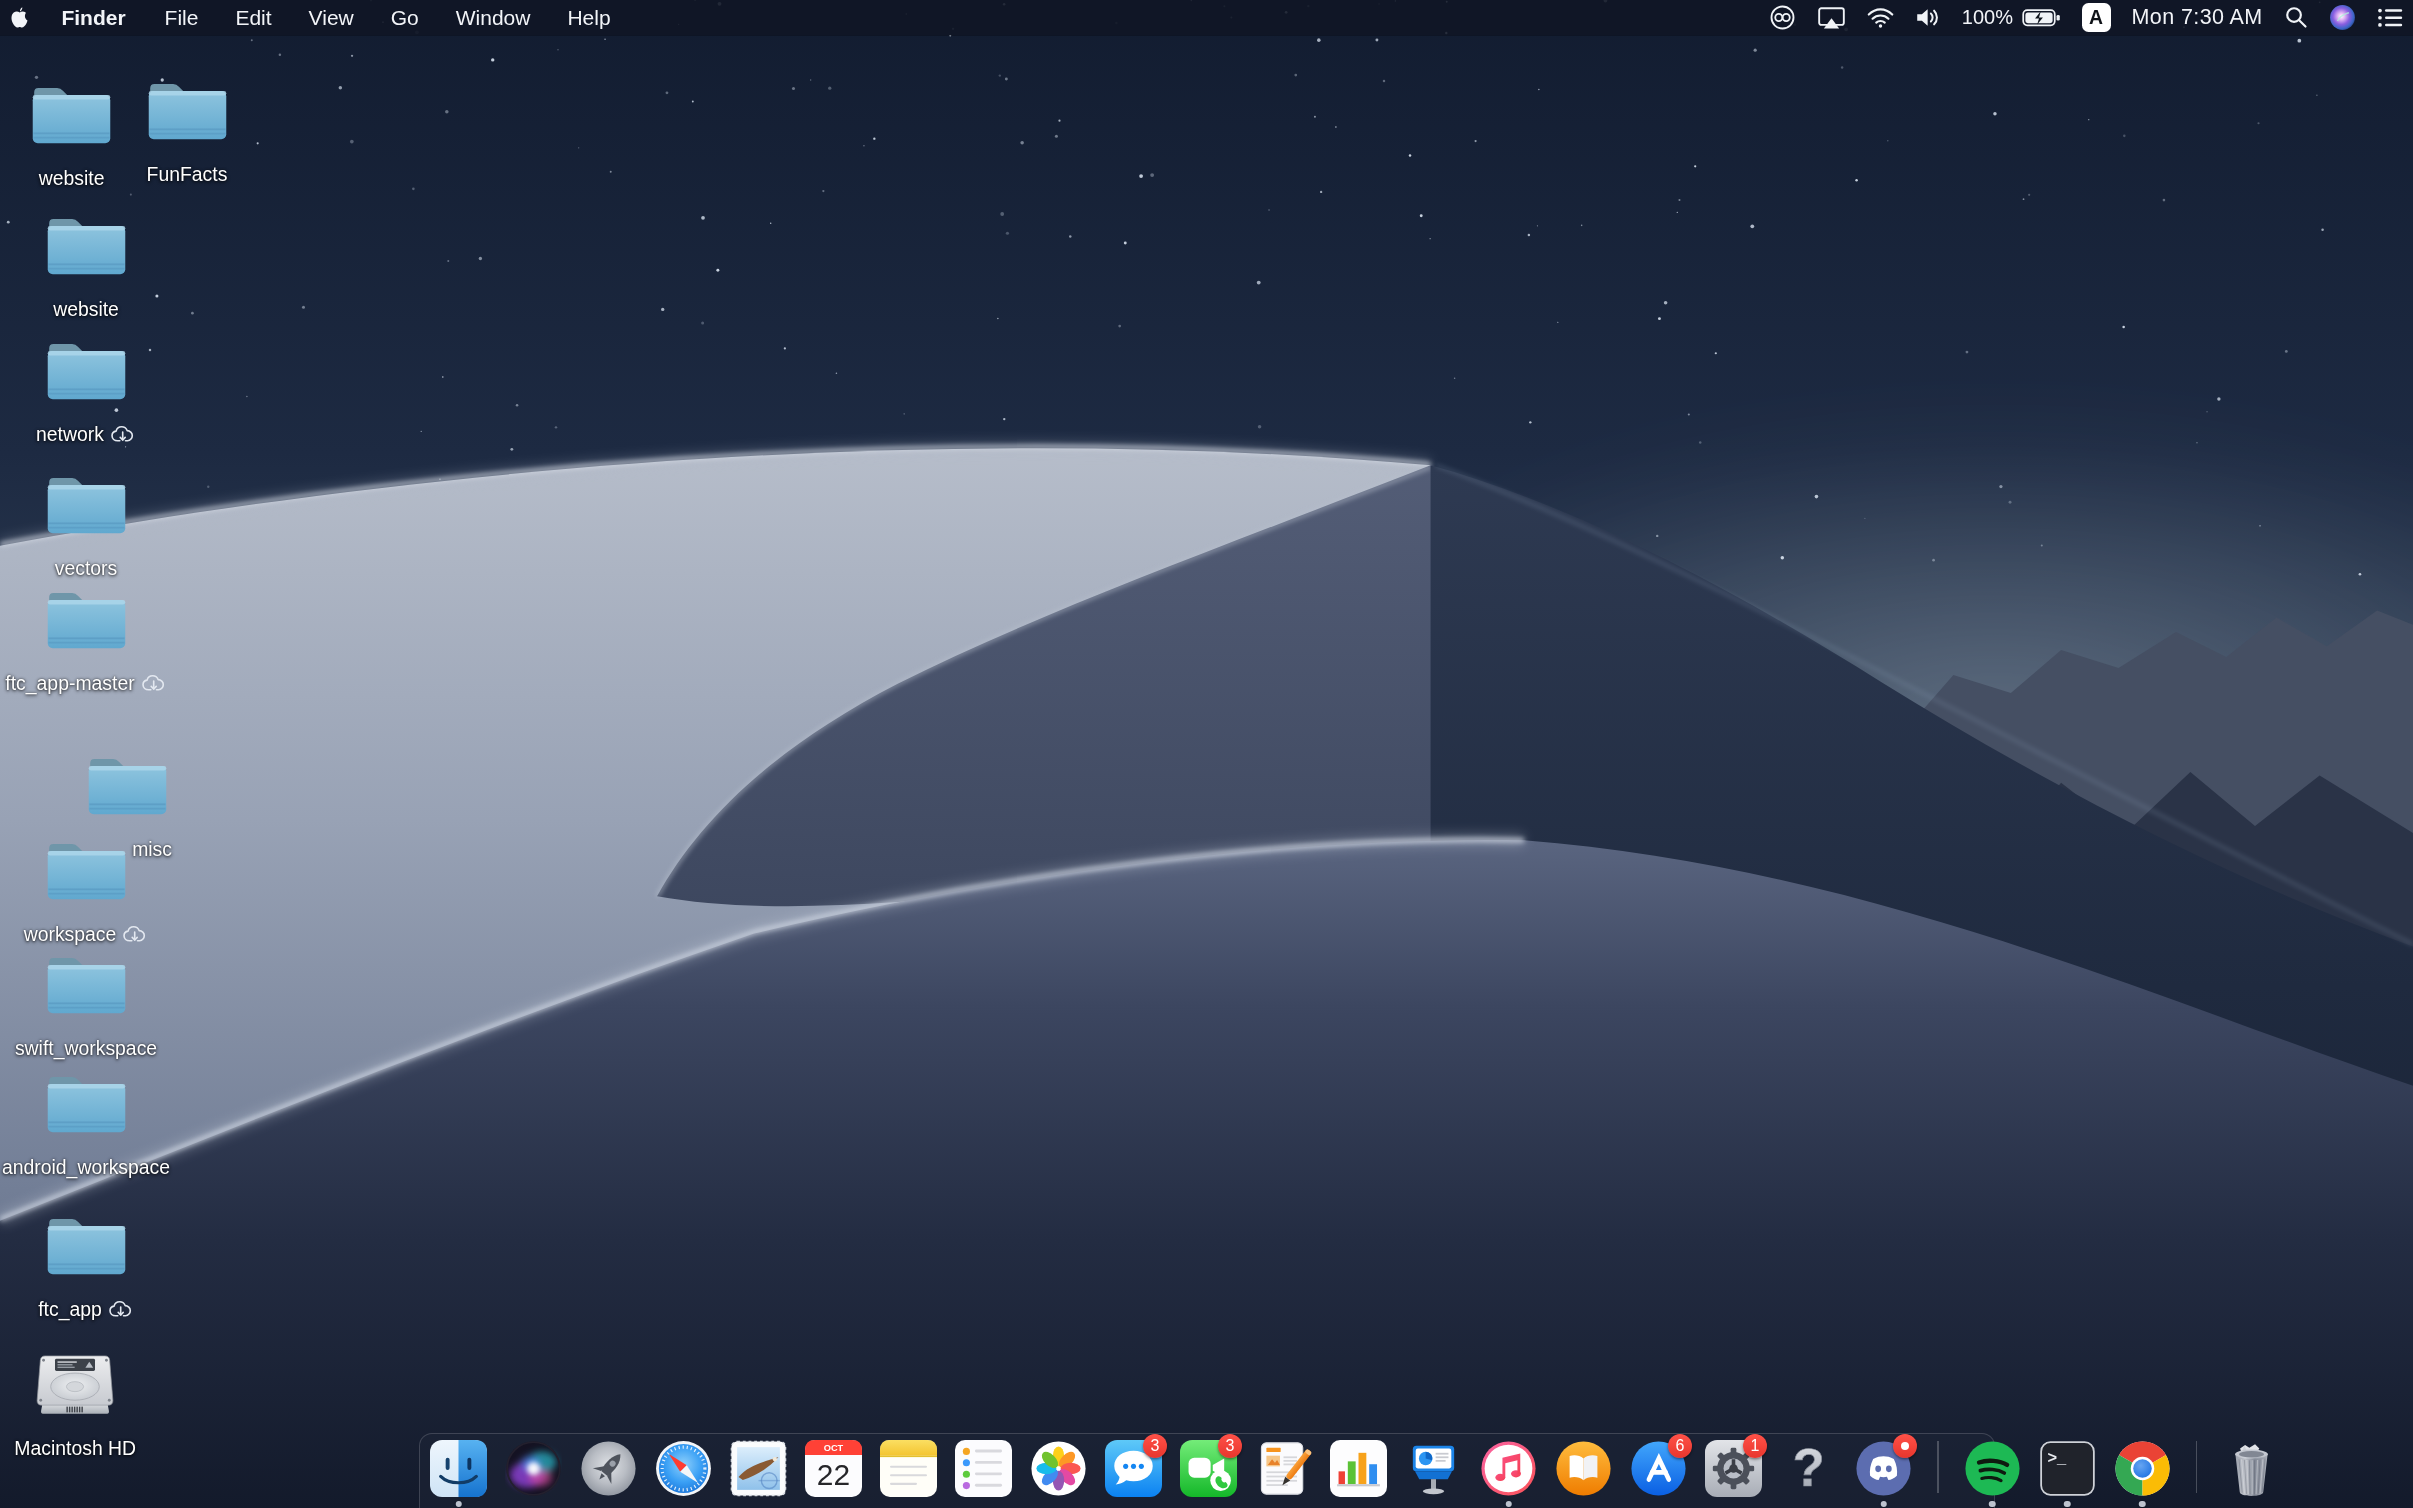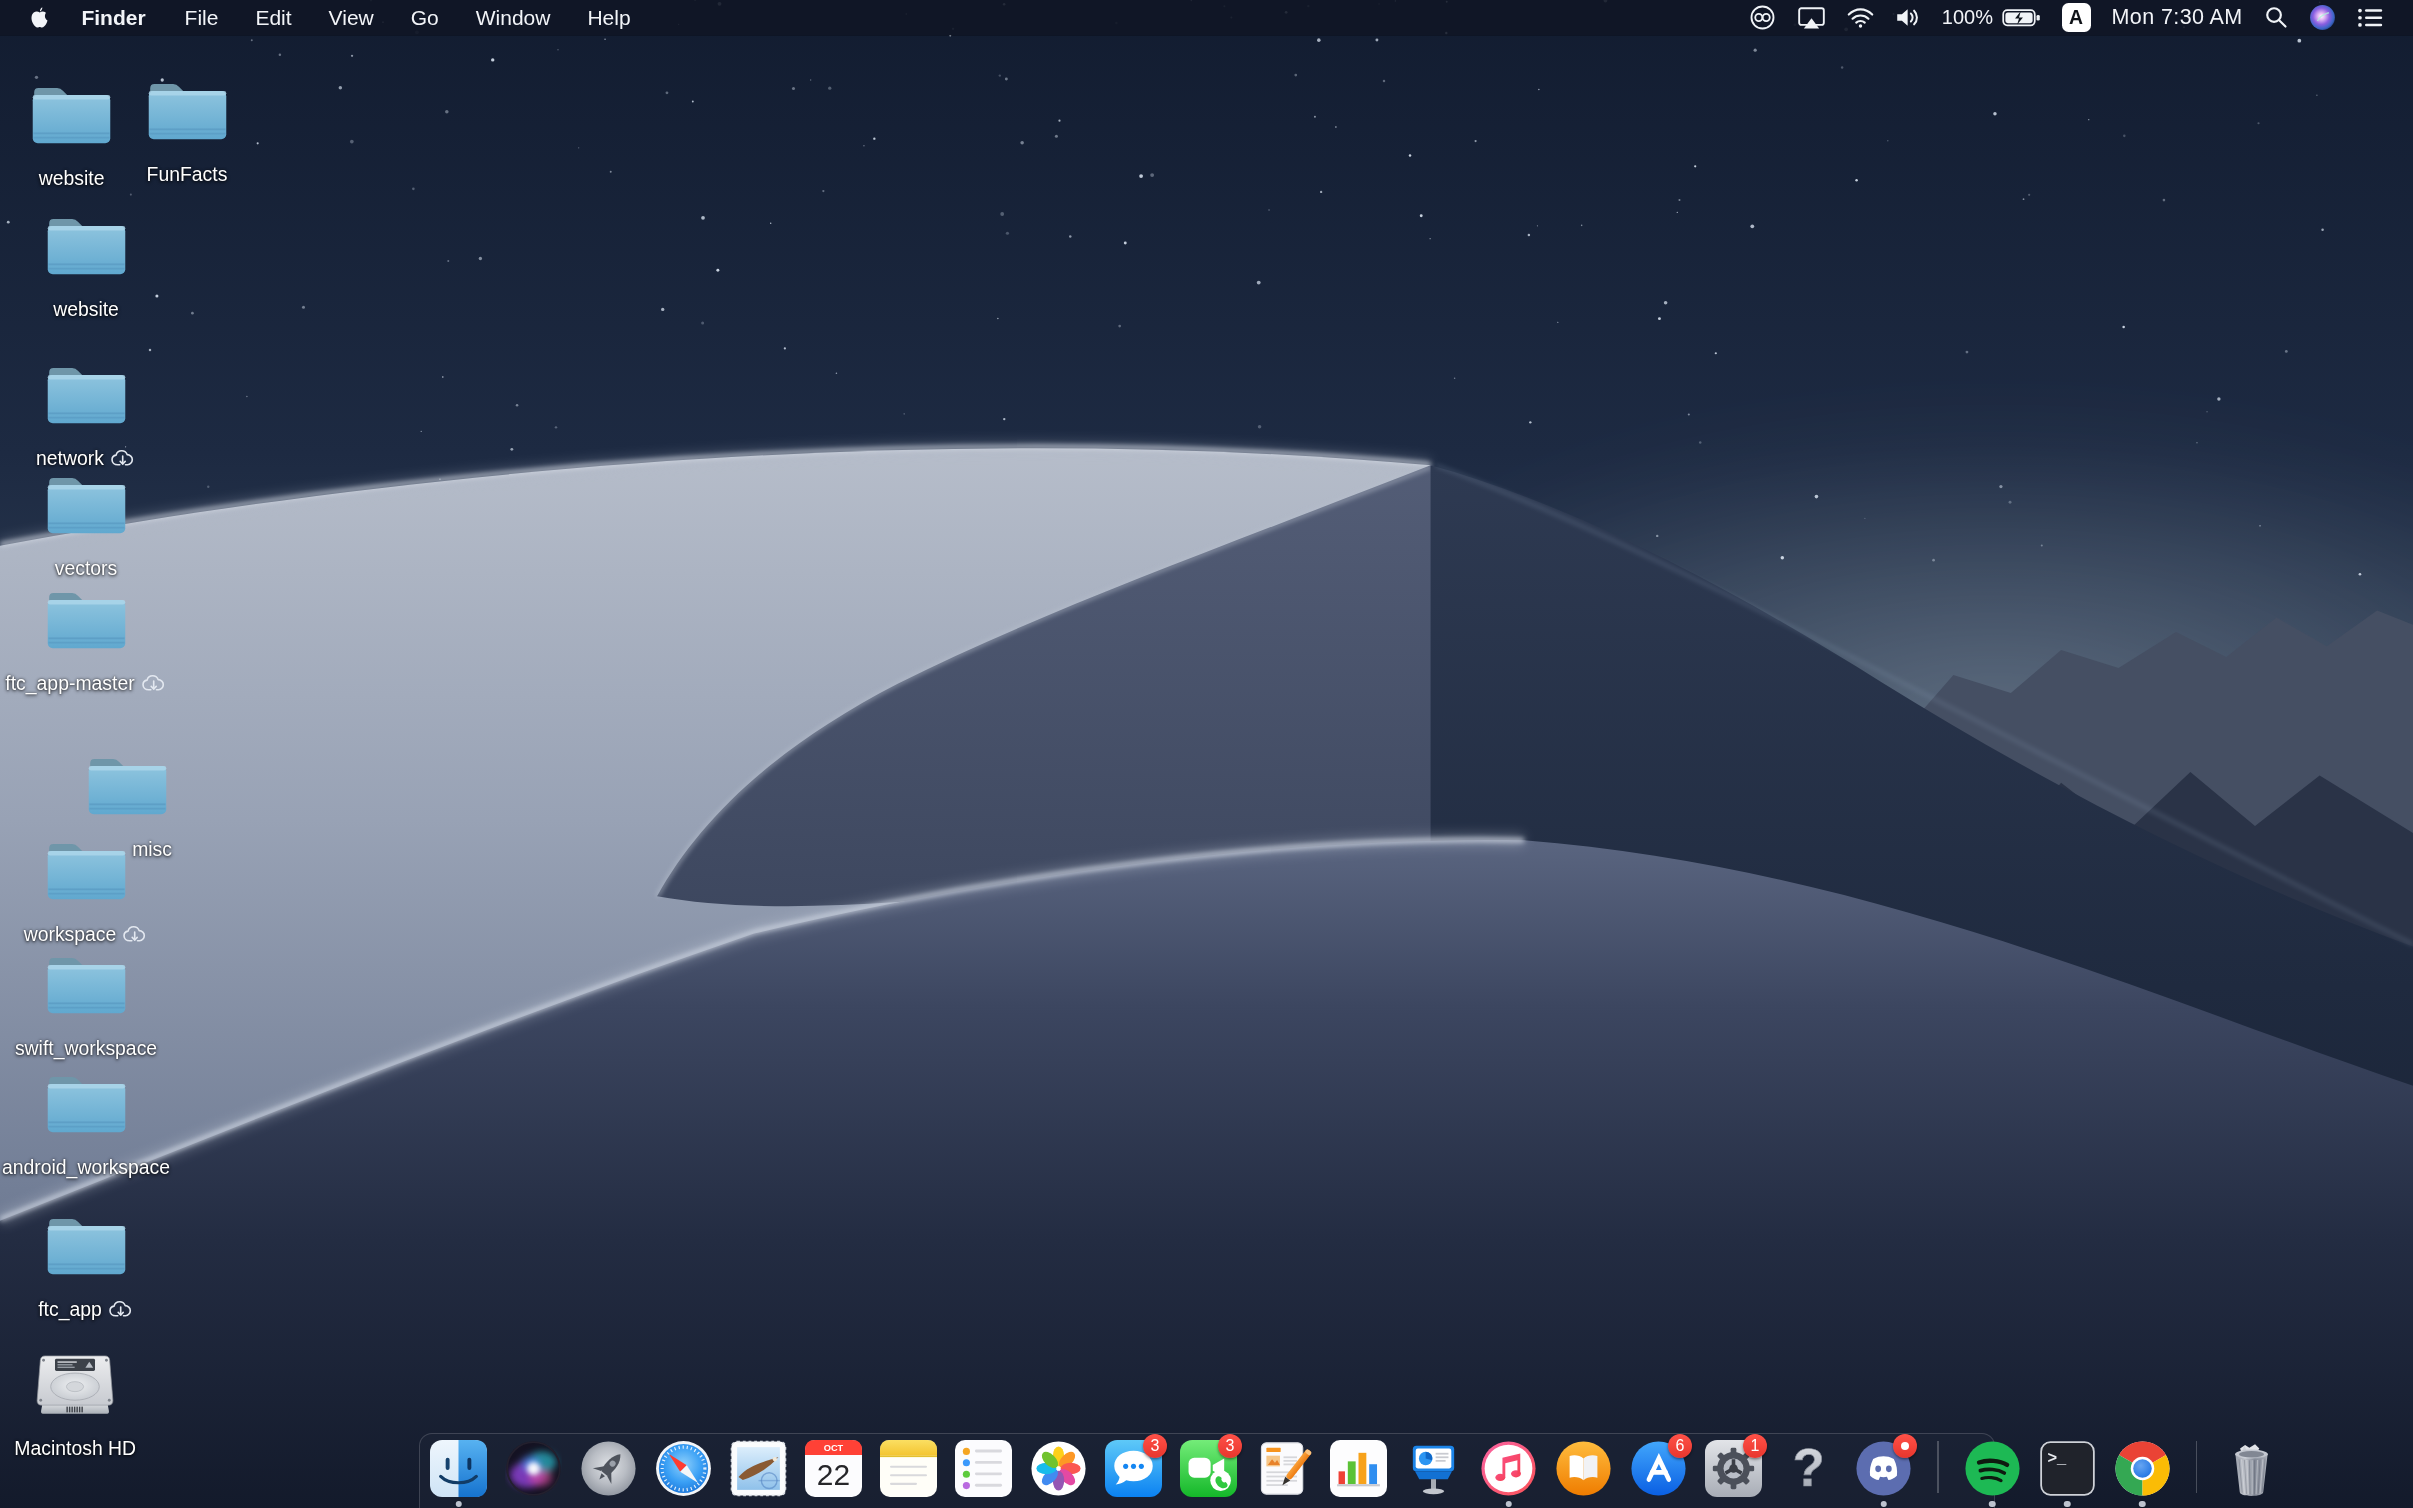--- a/index.html
+++ b/index.html
@@ -5,21 +5,21 @@
 *{margin:0;padding:0;box-sizing:border-box}
 html,body{width:2413px;height:1508px;overflow:hidden}
 body{font-family:"Liberation Sans",sans-serif;position:relative;background:#0f1727;}
 svg text{font-family:"Liberation Sans",sans-serif}
 
 
 #wallpaper{position:absolute;inset:0;display:block}
 
 
 #menubar{position:absolute;top:0;left:0;right:0;height:35px;background:rgba(16,22,36,.88);
- display:flex;align-items:center;padding:0 30px;color:#f2f4f8;z-index:20;box-shadow:0 0.7px 0 rgba(0,0,0,.35)}
+ display:flex;align-items:center;padding:0 10px;color:#f2f4f8;z-index:20;box-shadow:0 0.7px 0 rgba(0,0,0,.35)}
 .mb-left{display:flex;align-items:center}
 .apple{margin-right:32px;display:flex}
 .mb-app{font-weight:700;font-size:21px;margin-right:39px}
 .mb-menu{font-size:21px;margin-right:37px}
 .mb-right{margin-left:auto;display:flex;align-items:center;gap:21px}
 .mb-right>span{display:flex;align-items:center}
 .battery-group{display:flex;align-items:center;gap:8.6px}
 .mb-text{font-size:20px}
 .input-badge{width:29px;height:29px;background:#fff;border-radius:6.5px;color:#101318;font-size:19.4px;font-weight:700;
  display:flex;align-items:center;justify-content:center}
@@ -492,21 +492,21 @@
   <path d="M10 26 V17 Q10 11 16 11 H42 Q47 11 50 15 L57 22 H10 Z" fill="#6f96a9"></path>
   <rect x="8" y="21" width="108" height="67" rx="7" fill="url(#folderG)"></rect>
   <rect x="8" y="21" width="108" height="6" rx="3" fill="#abd6ea" opacity=".85"></rect>
   <rect x="9" y="73" width="106" height="2.5" fill="#4f8fb8" opacity=".45"></rect>
   <rect x="9" y="79" width="106" height="2.5" fill="#4f8fb8" opacity=".4"></rect>
  </svg>
       <div class="desk-label">
         <span class="txt">website</span>
       </div>
     </div>
-    <div class="desk-item" style="left: 0px; top: 360px;">
+    <div class="desk-item" style="left: 0px; top: 336px;">
       <svg width="89" height="69" viewBox="0 0 124 96">
   <path d="M10 26 V17 Q10 11 16 11 H42 Q47 11 50 15 L57 22 H10 Z" fill="#6f96a9"></path>
   <rect x="8" y="21" width="108" height="67" rx="7" fill="url(#folderG)"></rect>
   <rect x="8" y="21" width="108" height="6" rx="3" fill="#abd6ea" opacity=".85"></rect>
   <rect x="9" y="73" width="106" height="2.5" fill="#4f8fb8" opacity=".45"></rect>
   <rect x="9" y="79" width="106" height="2.5" fill="#4f8fb8" opacity=".4"></rect>
  </svg>
       <div class="desk-label">
         <span class="txt">network</span>
         <svg width="27" height="19.4" viewBox="0 0 40 28" fill="none" stroke="#e3e8f0" stroke-width="2.4" stroke-linecap="round" stroke-linejoin="round">

